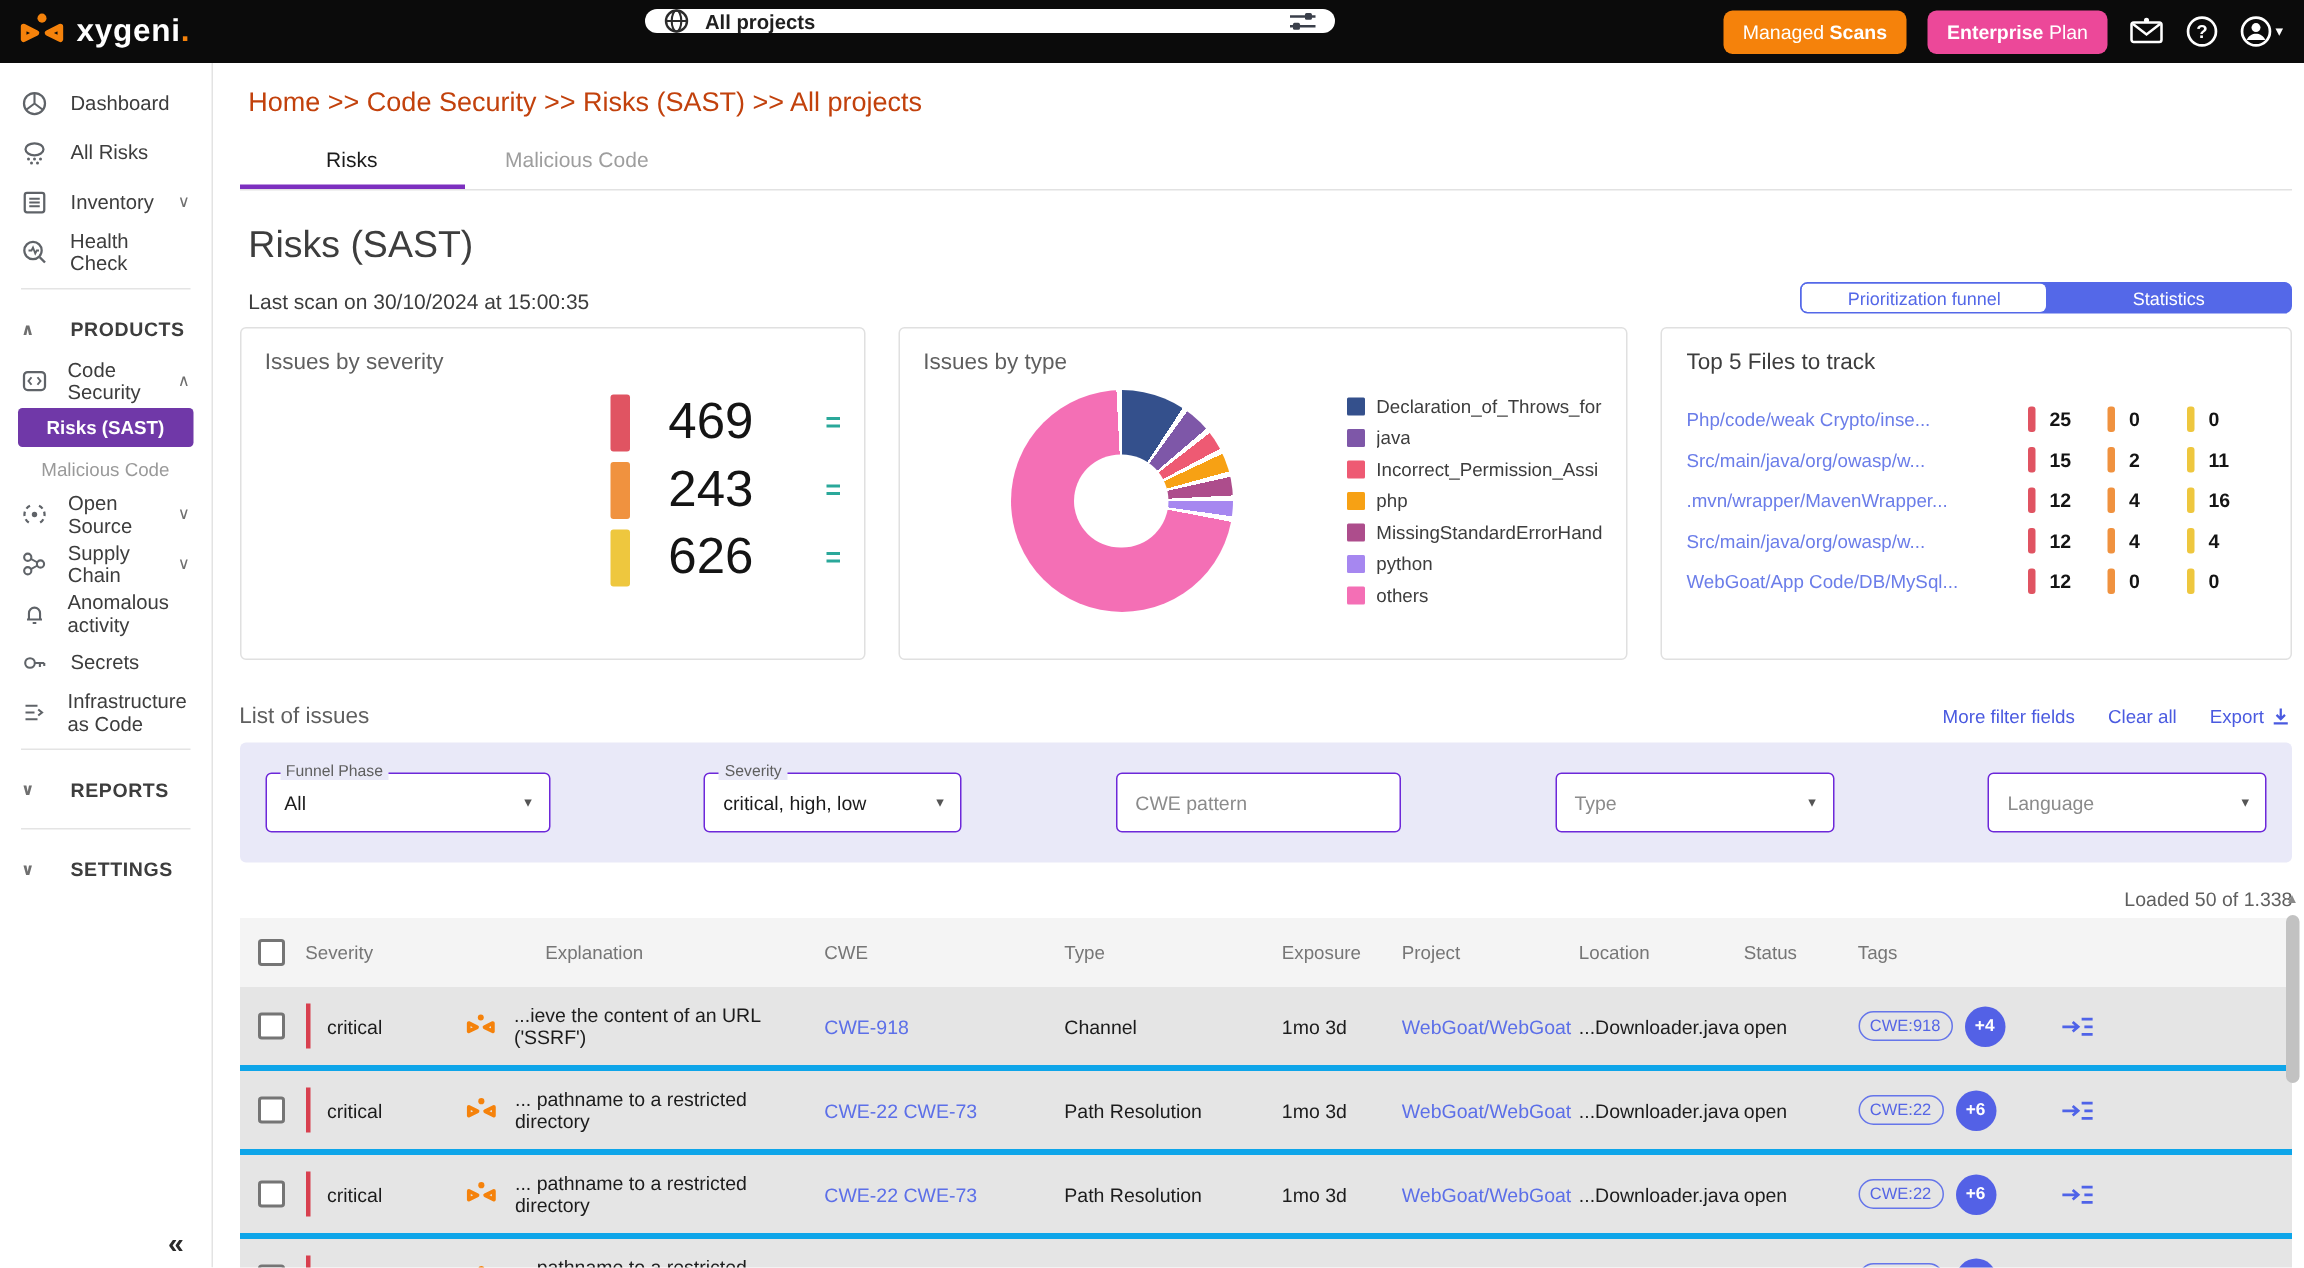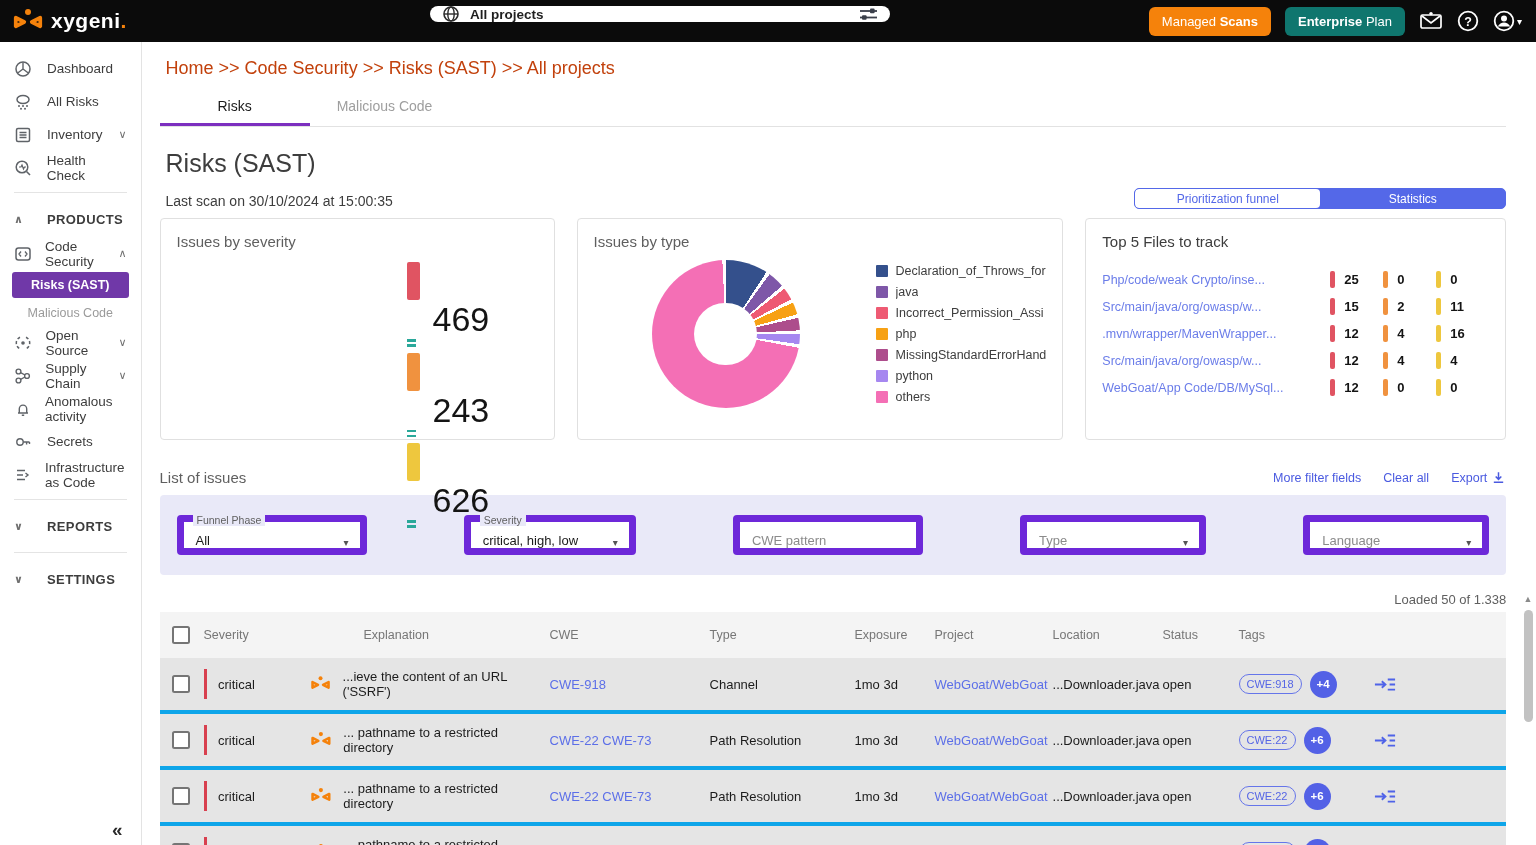--- a/index.html
+++ b/index.html
@@ -13,21 +13,21 @@
   .logo-text { color:#fff; font-size:21px; font-weight:bold; letter-spacing:.5px; }
   .logo-dot { color:#f5820b; font-size:21px; font-weight:bold; }
   .proj-pill { position:absolute; left:430px; top:6px; width:460px; height:16px;
                background:#fff; border-radius:8px; display:flex; align-items:center;
                padding:0 12px; gap:10px; }
   .proj-label { font-size:13.5px; font-weight:bold; color:#1f1f1f; flex:1; }
   .topbar-right { margin-left:auto; display:flex; align-items:center; gap:14px; }
   .btn-orange { background:#f5820b; color:#fff; border:none; border-radius:6px;
                 height:29px; padding:0 13px; font-size:13px; cursor:pointer;
                 font-family:inherit; }
-  .btn-green  { background:#0f766e; color:#fff; border:none; border-radius:6px;
+  .btn-green  { background:#ec4899; color:#fff; border:none; border-radius:6px;
                 height:29px; padding:0 13px; font-size:13px; cursor:pointer;
                 font-family:inherit; }
   .tb-ico { display:flex; align-items:center; }
   .acct-caret { color:#fff; font-size:10px; margin-left:2px; }
 
   
   .app { display:flex; height:803px; }
   .sidebar { width:190px; border-right:1px solid #e3e3e3; padding-top:10px;
              position:relative; background:#fff; }
   .main { flex:1; padding:10px 50px 0 18px; background:#fff; }
@@ -54,37 +54,37 @@
   .breadcrumb { font-size:18px; color:#c2410c; margin:6px 0 0 6px; }
   .tabs { display:flex; margin-top:13px; border-bottom:1px solid #e2e2e2; }
   .tab { width:150px; text-align:center; font-size:14px; padding:6px 0 9px;
          cursor:pointer; }
   .tab.active { color:#1b1b1b; border-bottom:3px solid #7c2fbf; }
   .tab.inactive { color:#9e9e9e; }
 
   .page-title { font-size:25px; color:#3d3d3d; margin:22px 0 0 6px; font-weight:400; }
   .meta-row { display:flex; align-items:flex-end; margin:10px 0 0 6px; }
   .last-scan { font-size:14px; color:#3d3d3d; }
-  .view-toggle { margin-left:auto; display:flex; width:372px; height:21px;
+  .view-toggle { margin-left:auto; display:flex; width:328px; height:21px;
                  border:1.5px solid #5468e8; border-radius:5px; overflow:hidden;
                  background:#5468e8; }
   .vt-left { flex:1; background:#fff; color:#5468e8; font-size:12px; display:flex;
              align-items:center; justify-content:center; border-radius:4px;
              cursor:pointer; }
   .vt-right { flex:1; background:#5468e8; color:#fff; font-size:12px; display:flex;
               align-items:center; justify-content:center; cursor:pointer; }
 
   
   .cards { display:flex; gap:22px; margin-top:9px; }
   .card { flex:1; border:1px solid #e0e0e0; border-radius:4px; background:#fff;
           height:222px; padding:14px 16px; }
   .card-title { font-size:15px; color:#5f5f5f; }
 
   .sev-rows { margin-top:12px; }
-  .sev-row { display:flex; align-items:flex-start; margin:6px 0 6px 230px;flex-direction:column; }
+  .sev-row { display:flex; align-items:center; margin:6px 0 6px 230px; }
   .sev-bar { width:13px; height:38px; border-radius:2px; }
   .sev-num { font-size:34px; color:#141414; margin-left:26px; width:105px; }
   .trend-eq { display:flex; flex-direction:column; gap:2.5px; }
   .trend-eq i { display:block; width:9px; height:2.5px; background:#2aa89a; }
 
   .type-body { display:flex; align-items:center; margin-top:10px;gap:26px; }
   .donut { width:148px; height:148px; border-radius:50%; position:relative;
            margin-left:58px; }
   .donut::after { content:""; position:absolute; inset:29%; background:#fff;
                   border-radius:50%; }
@@ -107,22 +107,22 @@
   
   .list-head { display:flex; align-items:center; margin-top:29px; }
   .list-title { font-size:15px; color:#5f5f5f; }
   .list-links { margin-left:auto; display:flex; gap:22px; align-items:center; }
   .blue-link { font-size:12.5px; color:#4a5ae0; cursor:pointer; display:flex;
                align-items:center; gap:4px; }
 
   .filter-bar { margin-top:9px; background:#e9e9f8; border-radius:4px; height:80px;
                 display:flex; align-items:center; justify-content:space-between;
                 padding:0 17px; }
-  .field { position:relative; background:#fff; border:7px solid #6d28d9;
-           border-radius:4px; height:40px; display:flex; align-items:flex-end;
+  .field { position:relative; background:#fff; border:1px solid #6d28d9;
+           border-radius:4px; height:40px; display:flex; align-items:center;
            padding:0 12px; cursor:pointer; }
   .field label { position:absolute; top:-8px; left:9px; font-size:10.5px;
                  color:#5f5f5f; background:#e9e9f8; padding:0 4px; }
   .field .val { font-size:13px; color:#1a1a1a; }
   .field .ph  { font-size:13px; color:#8b8b8b; }
   .field .caret { position:absolute; right:11px; color:#555; font-size:10px; }
   .field input { border:none; outline:none; font-size:13px; width:100%;
                  font-family:inherit; color:#1a1a1a; background:transparent; }
   .field input::placeholder { color:#8b8b8b; }
 

